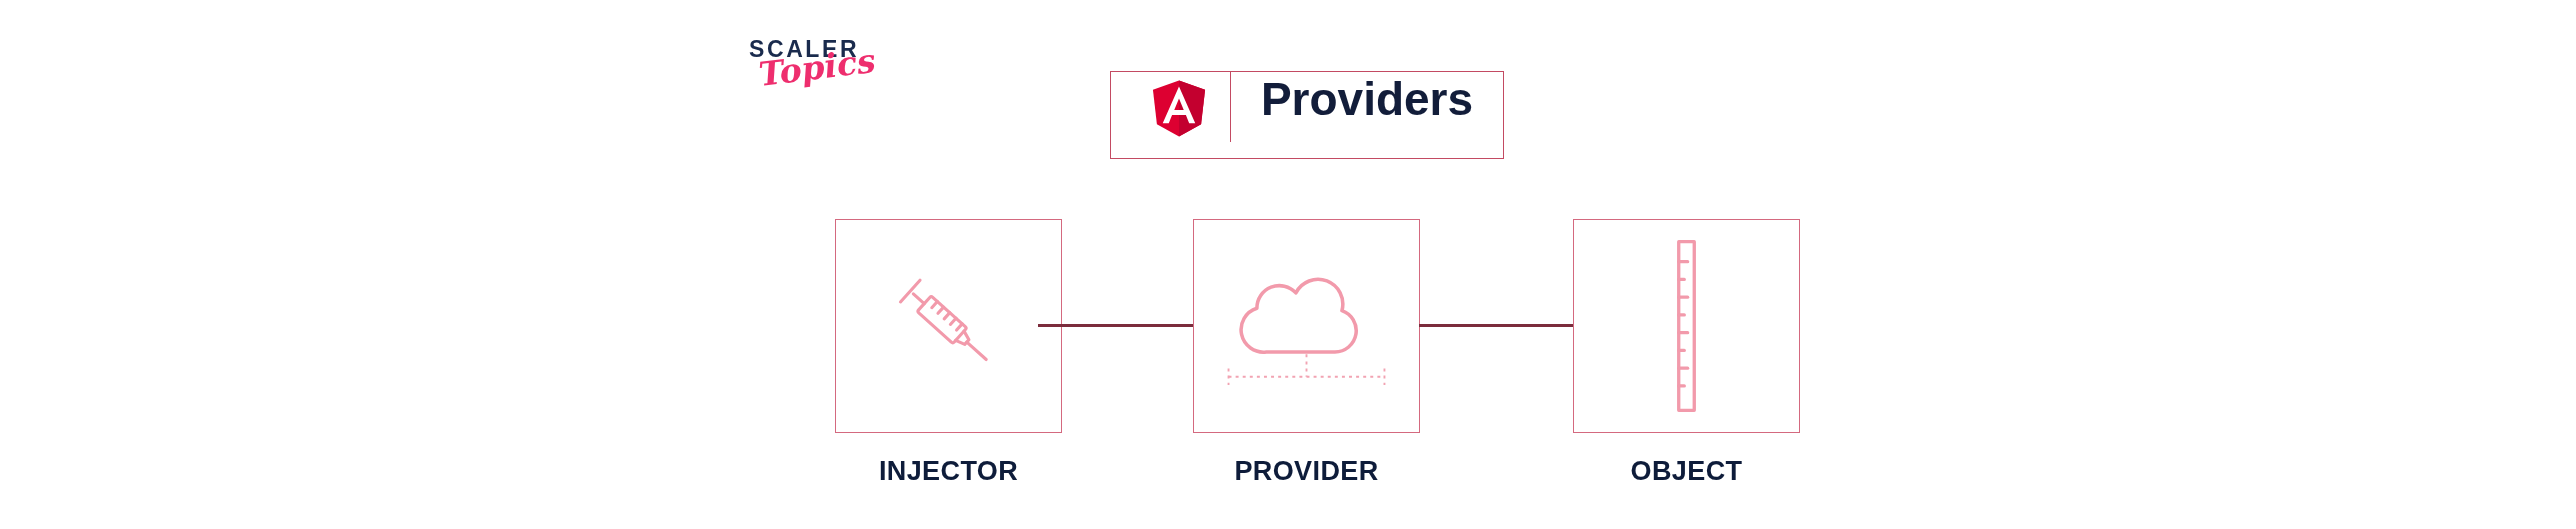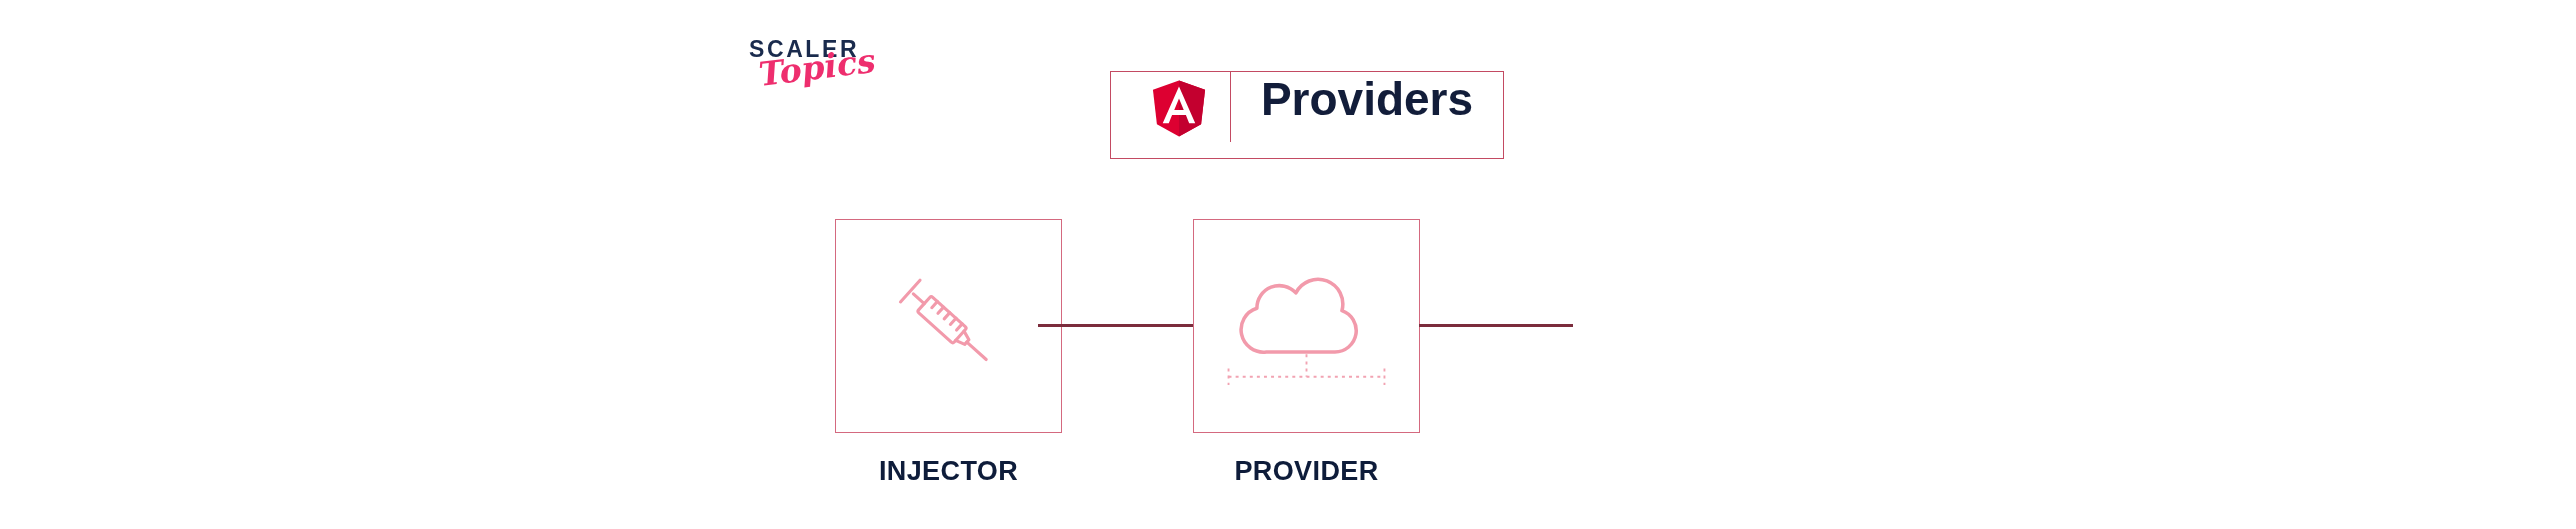--- a/index.html
+++ b/index.html
@@ -163,15 +163,33 @@
           <line x1="146" y1="96" x2="146" y2="110"></line>
           <line x1="80" y1="84" x2="80" y2="103"></line>
         </g>
       </svg>
     </div>
     <div class="node-label">PROVIDER</div>
   </div>
 
   <div class="connector connector-2"></div>
 
+  <div class="node node-object">
+    <div class="node-box">
+      <svg width="45" height="182" viewBox="0 0 40 164" aria-hidden="true">
+        <g class="stroke-pink" stroke-width="2.4">
+          <rect x="13" y="6" width="14" height="152"></rect>
+          <line x1="13" y1="24" x2="21" y2="24"></line>
+          <line x1="13" y1="40" x2="18" y2="40"></line>
+          <line x1="13" y1="56" x2="21" y2="56"></line>
+          <line x1="13" y1="72" x2="18" y2="72"></line>
+          <line x1="13" y1="88" x2="21" y2="88"></line>
+          <line x1="13" y1="104" x2="18" y2="104"></line>
+          <line x1="13" y1="120" x2="21" y2="120"></line>
+          <line x1="13" y1="136" x2="18" y2="136"></line>
+        </g>
+      </svg>
+    </div>
+    <div class="node-label">OBJECT</div>
+  </div>
 
 </div>
 
 
 </body></html>

